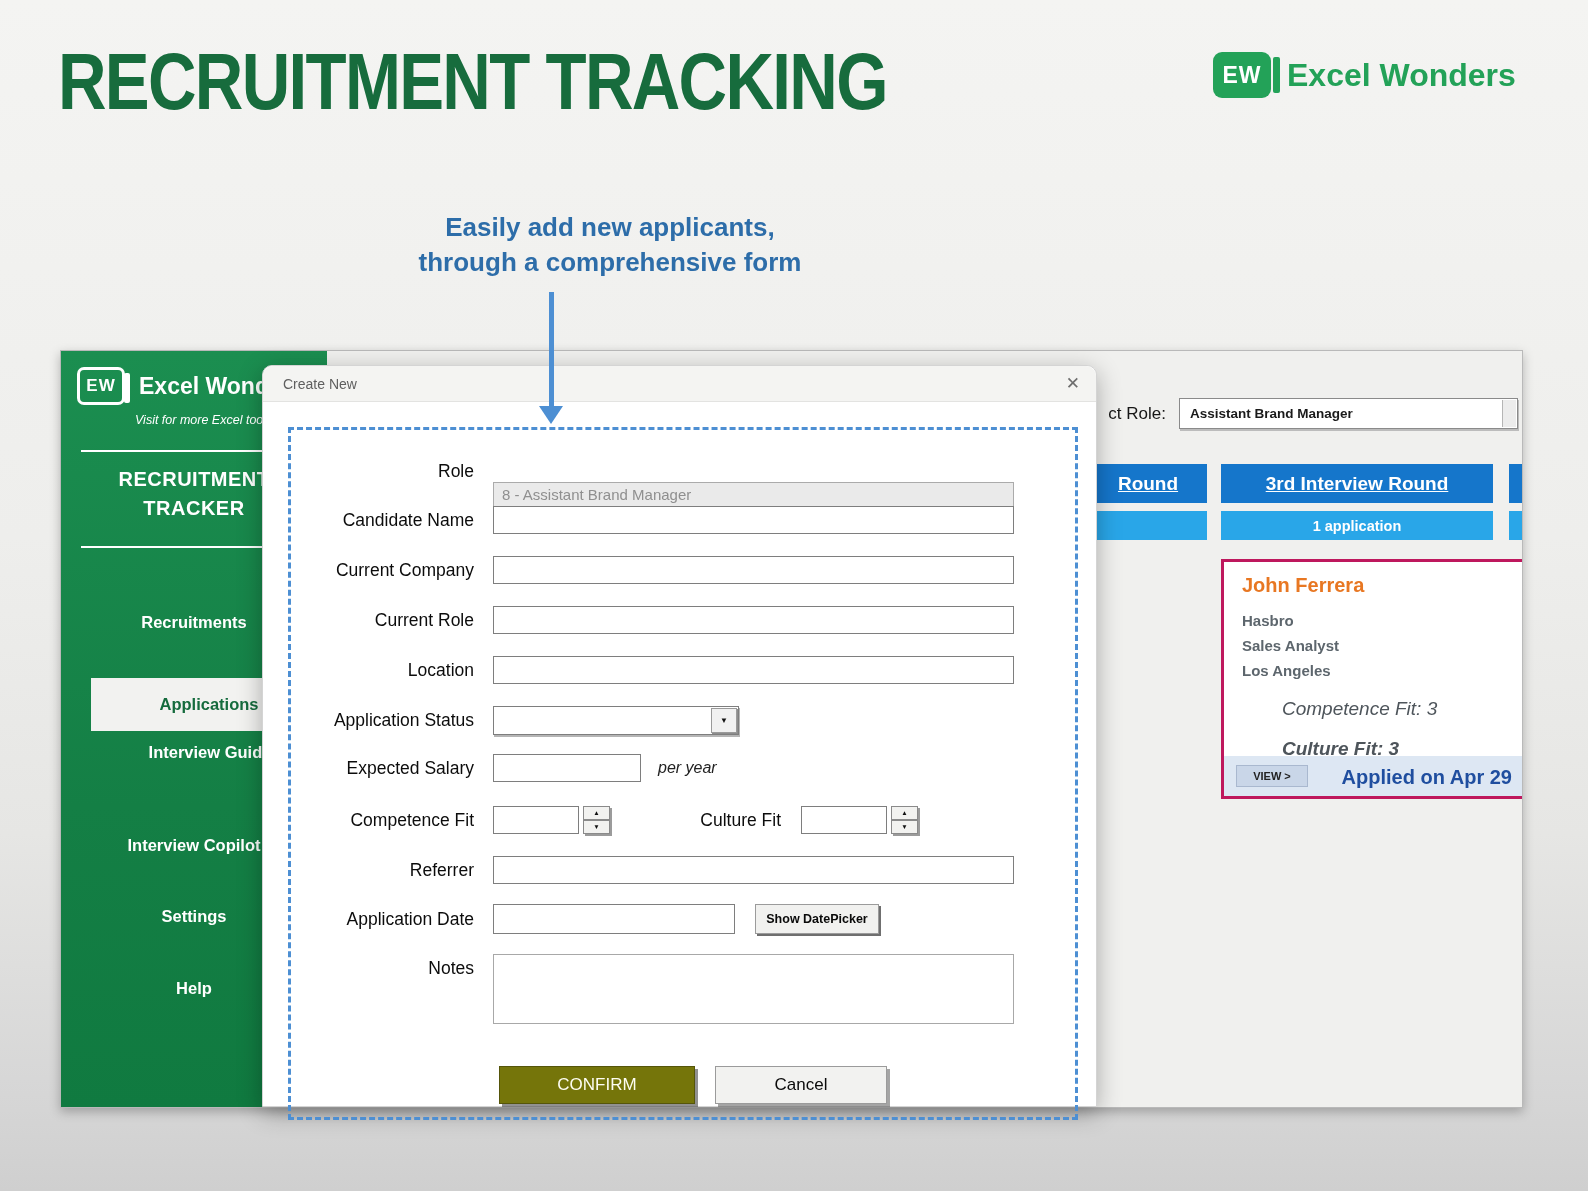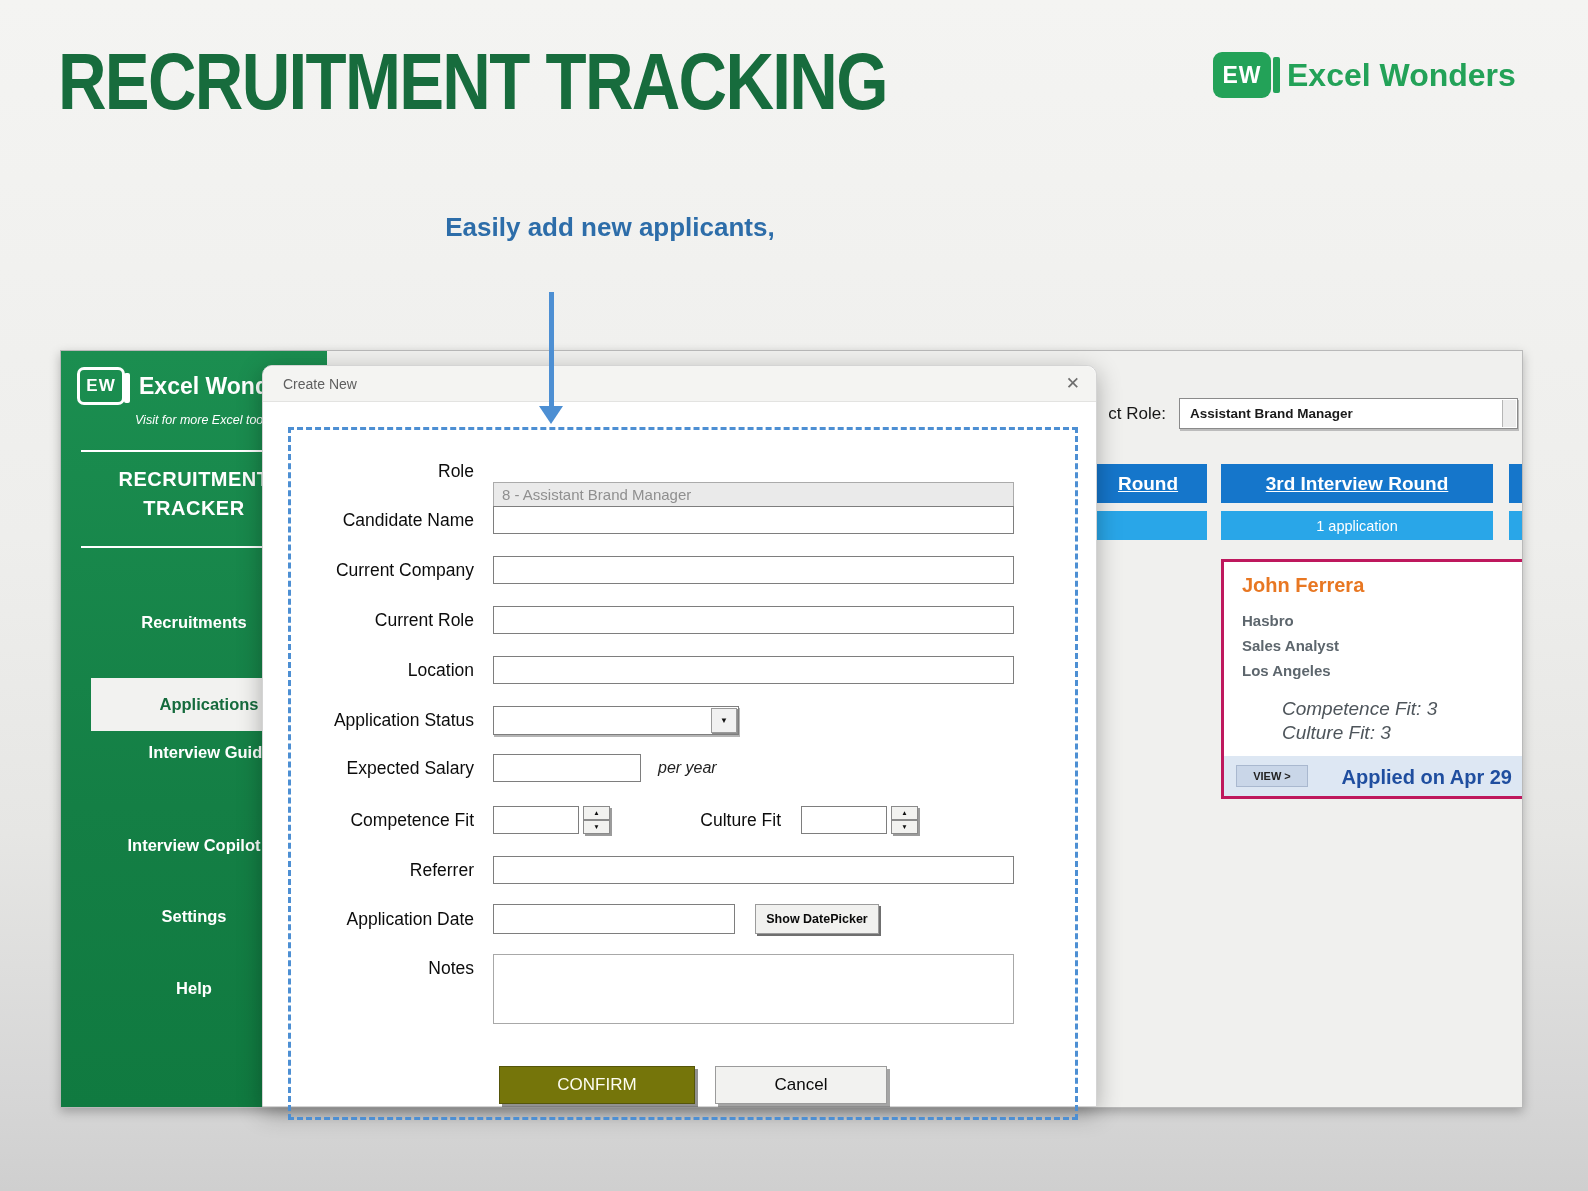--- a/index.html
+++ b/index.html
@@ -51,21 +51,21 @@
   .sb-item { left:0; width:266px; text-align:center; font-size:16.5px; font-weight:600; cursor:pointer; }
   .sb-item.active { left:30px; width:236px; height:53px; line-height:53px; background:#f2f2f0; color:#156b3d; font-weight:700; }
 
   
   .tb-label { left:975px; top:48px; width:130px; text-align:right; font-size:17px; color:#161616; line-height:30px; white-space:nowrap; }
   .tb-combo { left:1118px; top:47px; width:339px; height:31px; background:#fff; border:1px solid #8a8a8a;
     font-size:13.5px; font-weight:600; color:#1a1a1a; line-height:29px; padding-left:10px; box-shadow:1px 2px 0 #bcbcbc; }
   .tb-combo-btn { right:1px; top:1px; width:14px; height:27px; background:#ececec; border-left:1px solid #b5b5b5; }
   .colhead { top:113px; height:39px; background:#1576cb; color:#fff; font-weight:700; font-size:19px;
     display:flex; align-items:center; justify-content:center;text-decoration:underline; }
-  .colbadge { top:160px; height:29px; background:#29a6e8; color:#fff; font-weight:400; font-size:14.5px;
+  .colbadge { top:160px; height:29px; background:#29a6e8; color:#fff; font-weight:700; font-size:14.5px;
     display:flex; align-items:center; justify-content:center; }
 
   
   .card { left:1160px; top:208px; width:308px; height:240px; background:#fff; border:3px solid #be185d; }
   .card-name { left:18px; top:12px; font-size:20px; font-weight:700; color:#e87722; }
   .card-line { left:18px; font-size:15px; font-weight:700; color:#5d666d; }
   .card-fit { left:18px; font-size:19px; font-style:italic; color:#4e555b;margin-left:40px; }
   .card-footer { left:0; bottom:0; width:100%; height:40px; background:#dde7f3; }
   .view-btn { left:12px; top:9px; width:72px; height:22px; background:#c9d6e8; border:1px solid #a9b8cf;
     font-size:11px; font-weight:600; color:#222; text-align:center; line-height:20px; cursor:pointer; }
@@ -108,20 +108,21 @@
 <body>
 
 <h1 class="abs page-title">RECRUITMENT TRACKING</h1>
 <div class="abs brand">
   <div class="ew-ic">EW</div>
   <div class="brand-name">Excel Wonders</div>
 </div>
 
 <div class="abs annotation">
   <div>Easily add new applicants,</div>
+  <div>through a comprehensive form</div>
 </div>
 <div class="abs arrow-line"></div>
 <div class="abs arrow-head"></div>
 
 <div class="abs app-window">
 
   <div class="abs sidebar">
     <div class="abs sb-logo-row">
       <div class="ew-ic sb">EW</div>
       <div class="sb-brand">Excel Wonders</div>
@@ -154,21 +155,21 @@
   <div class="abs colbadge" style="left:1028px; width:118px;"></div>
   <div class="abs colbadge" style="left:1160px; width:272px;">1 application</div>
   <div class="abs colbadge" style="left:1448px; width:40px;"></div>
 
   <div class="abs card">
     <div class="abs card-name">John Ferrera</div>
     <div class="abs card-line" style="top:50px;">Hasbro</div>
     <div class="abs card-line" style="top:75px;">Sales Analyst</div>
     <div class="abs card-line" style="top:100px;">Los Angeles</div>
     <div class="abs card-fit" style="top:136px;">Competence Fit: 3</div>
-    <div class="abs card-fit" style="top:160px;">Culture Fit: 3</div>
+    <div class="abs card-fit" style="top:176px;font-weight:bold;">Culture Fit: 3</div>
     <div class="abs card-footer">
       <div class="abs view-btn">VIEW &gt;</div>
       <div class="abs applied">Applied on Apr 29</div>
     </div>
   </div>
 </div>
 
 <div class="abs dialog">
   <div class="abs dlg-titlebar">
     <div class="abs dlg-title">Create New</div>

